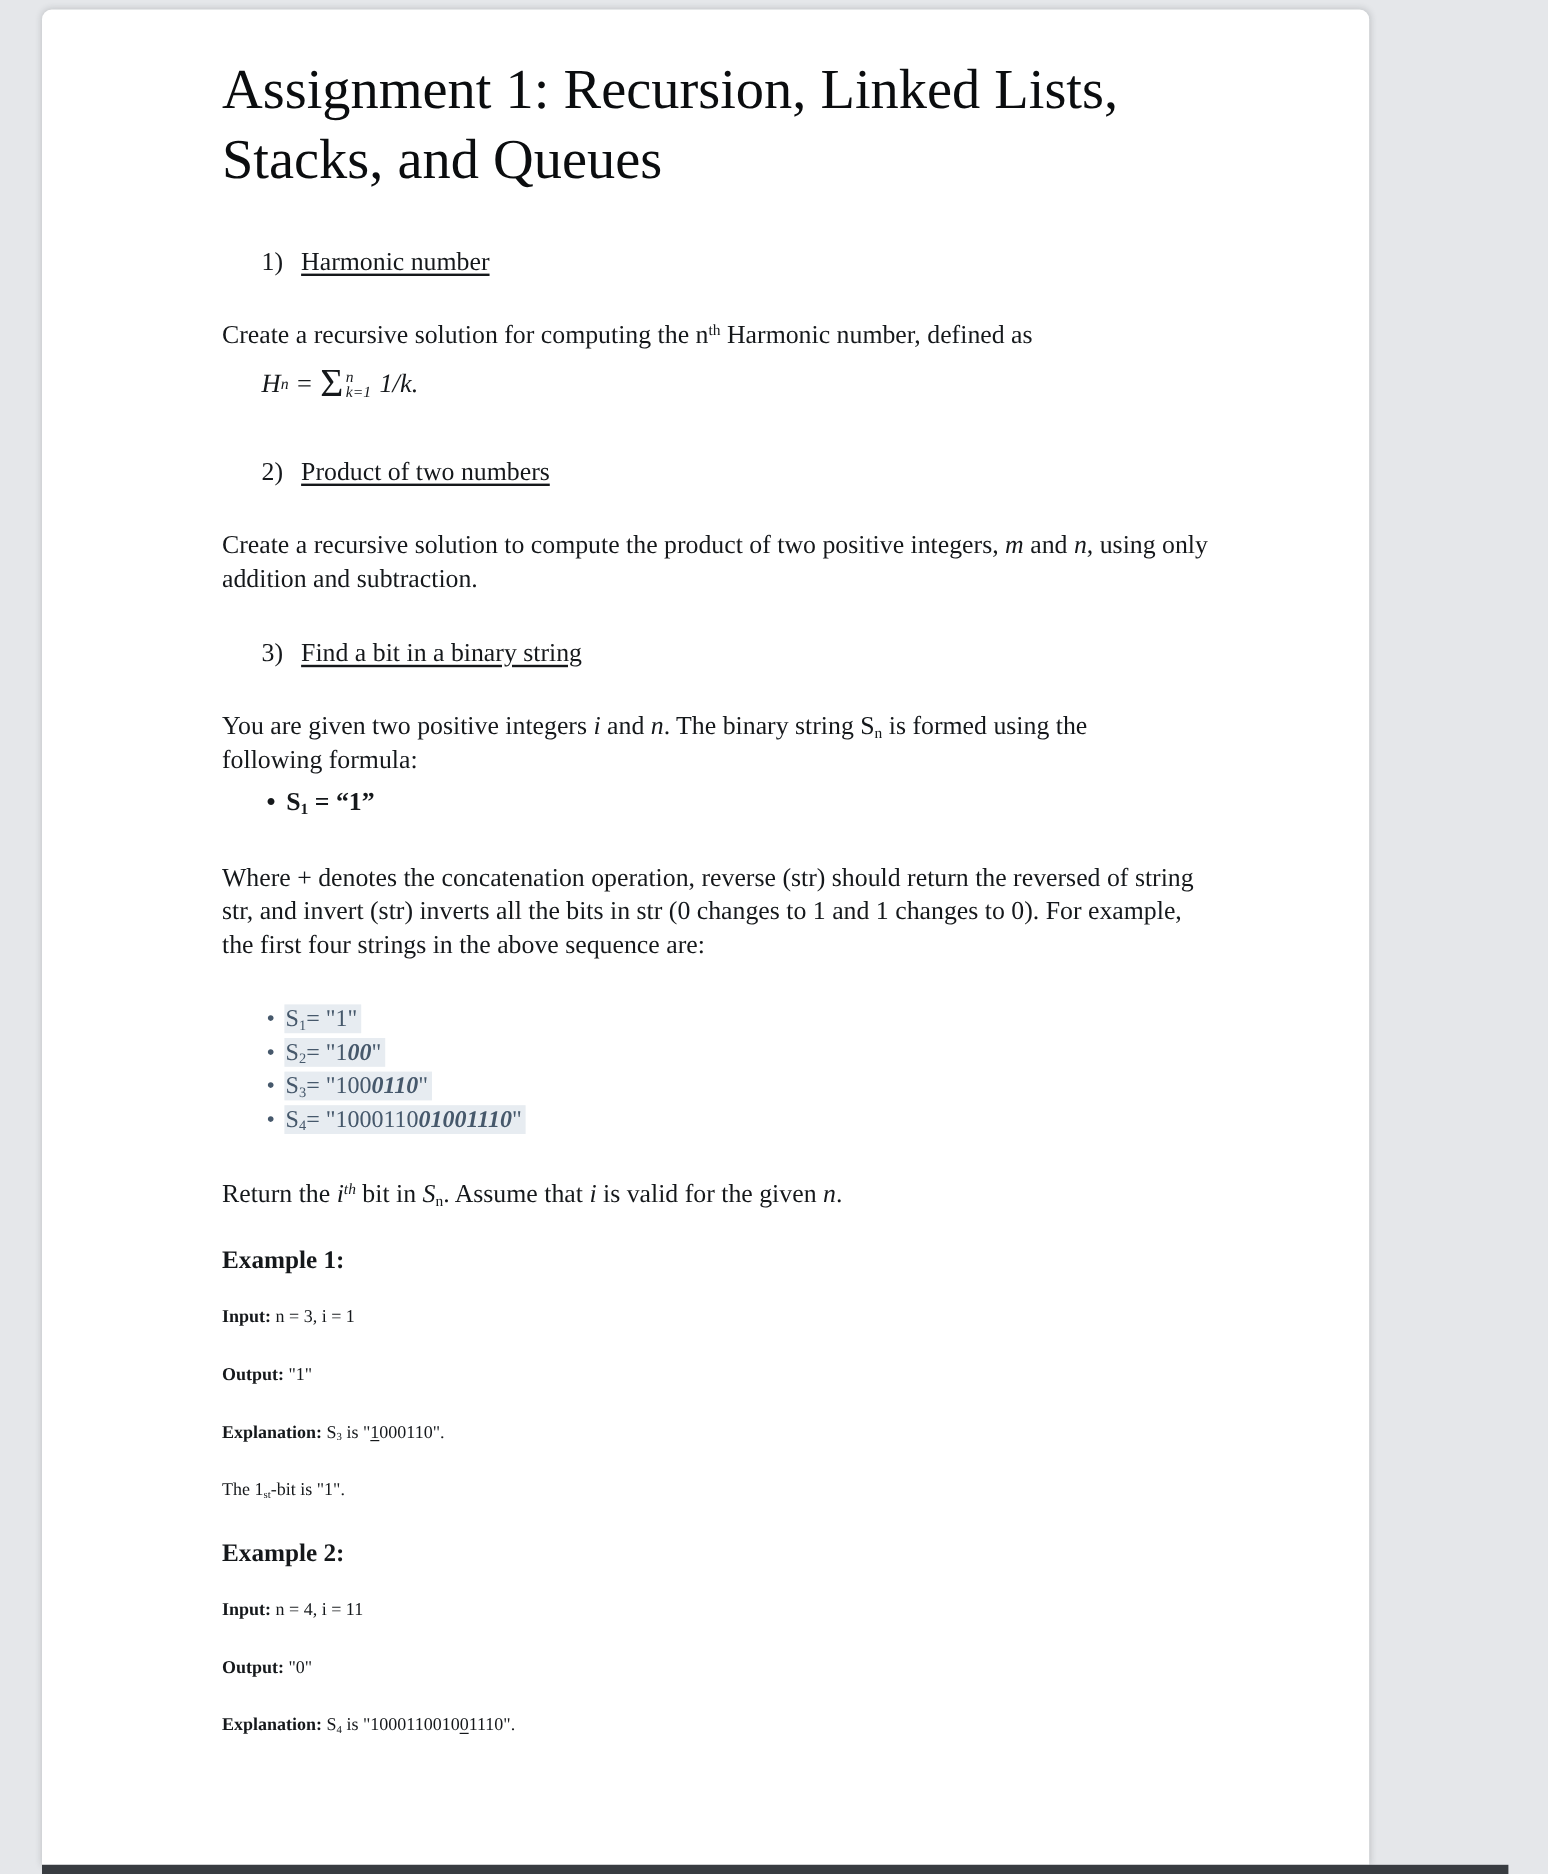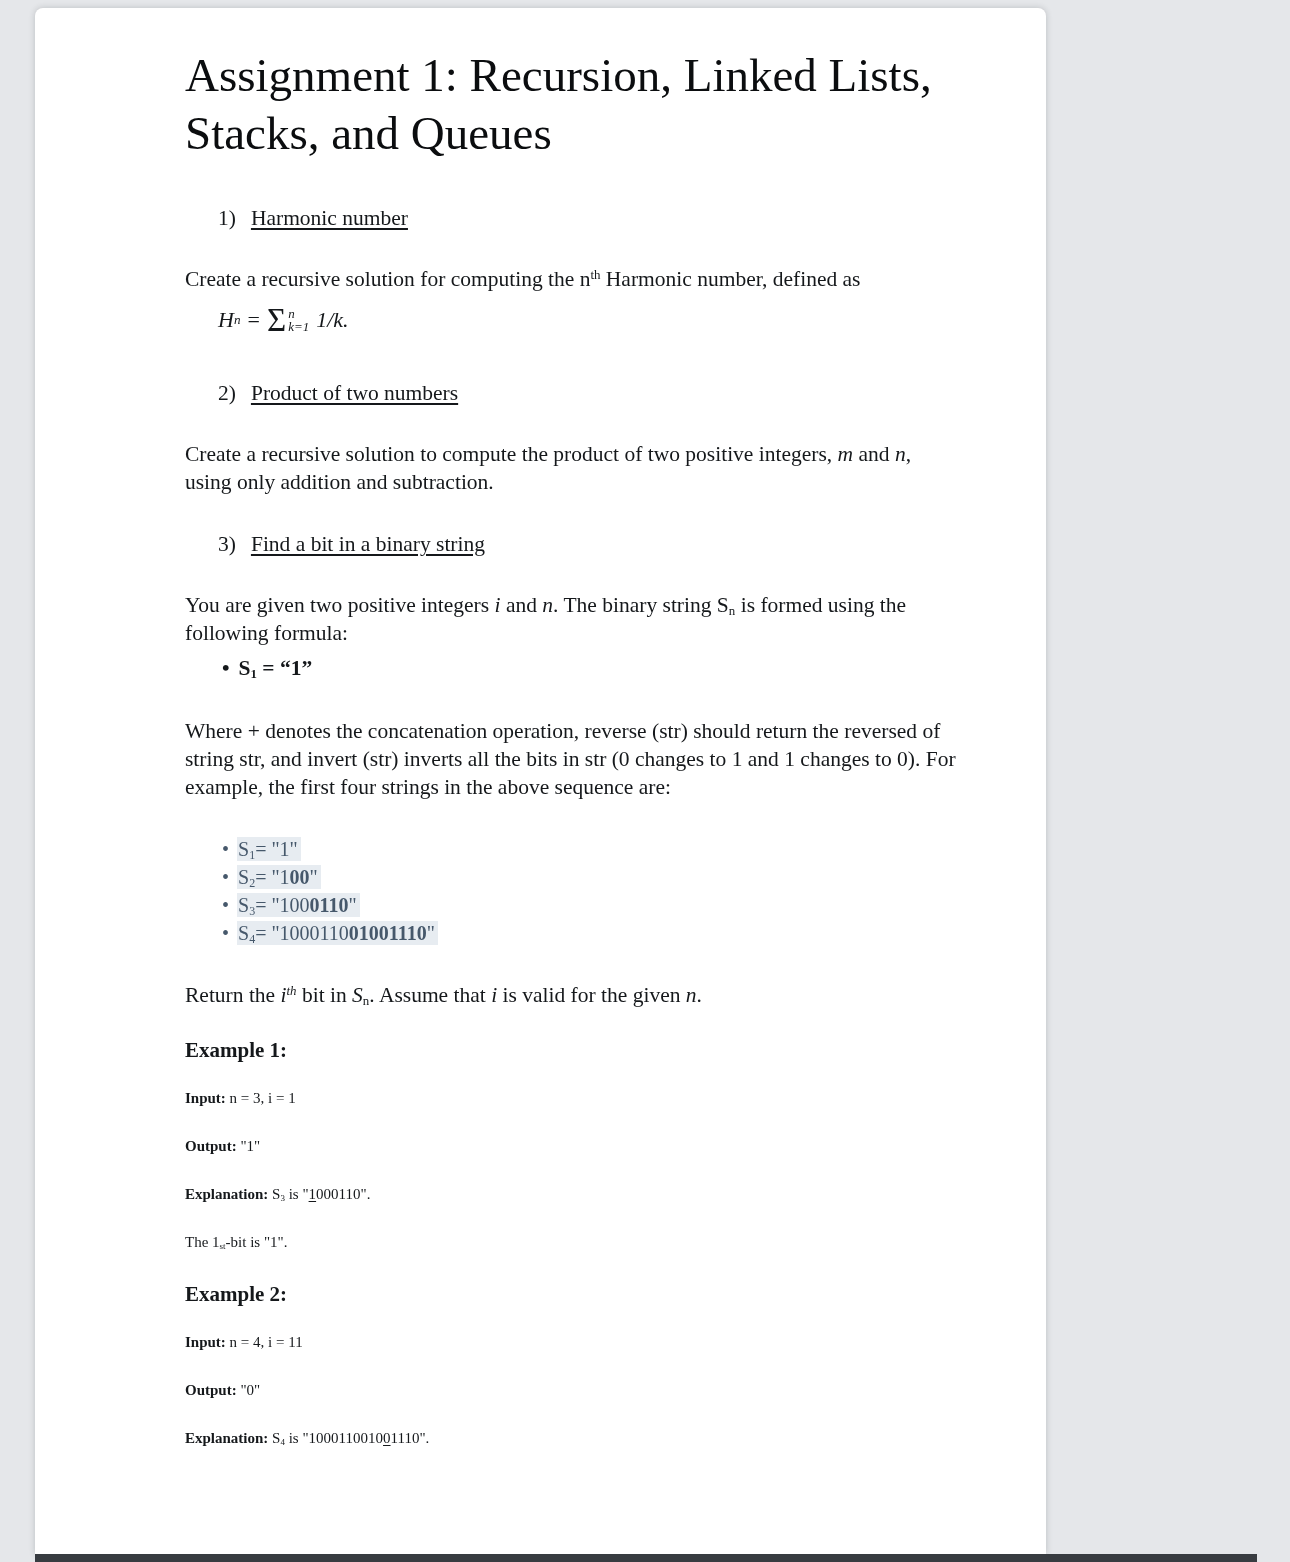--- a/index.html
+++ b/index.html
@@ -8,21 +8,21 @@
     width: 1290px; height: 1562px;
     background: #e5e7ea;
     font-family: "Liberation Serif", serif;
     color: #15181b;
     overflow: hidden;
     position: relative;
   }
   .page {
     position: absolute;
     left: 35px; top: 8px;
-    width: 1011px; height: 1546px;
+    width: 1106px; height: 1546px;
     background: #ffffff;
     border-radius: 8px 8px 0 0;
     box-shadow: 0 0 6px rgba(40,45,50,0.22);
     padding: 30px 90px 0 150px;
   }
   .bottom-edge {
     position: absolute;
     left: 35px; top: 1554px;
     width: 1222px; height: 8px;
     background: #383c41;
@@ -83,21 +83,21 @@
   ul.seqlist {
     list-style: none;
     margin: 34px 0 0 0;
     padding: 0 0 0 37px;
     font-size: 20px;
     color: #46586b;
   }
   ul.seqlist li { line-height: 28px; }
   ul.seqlist li::before { content: "\2022"; margin-right: 8px; }
   .hl { background: #e7ecf1; padding: 1px 3px 1px 1px; }
-  .bd { font-weight: 700; }
+  .bd { font-weight: 700; font-style: italic; }
   .u { text-decoration: underline; text-underline-offset: 2px; }
   .ret { margin-top: 22px; }
   .example { margin-top: 27px; }
   .example.second { margin-top: 24px; }
   .ex-heading { font-size: 21px; font-weight: 700; margin: 0; line-height: 28px; }
   .ex-line { font-size: 15px; line-height: 28px; margin: 20px 0 0 0; }
   b.lbl { font-weight: 700; }
 </style>
 </head>
 <body>

